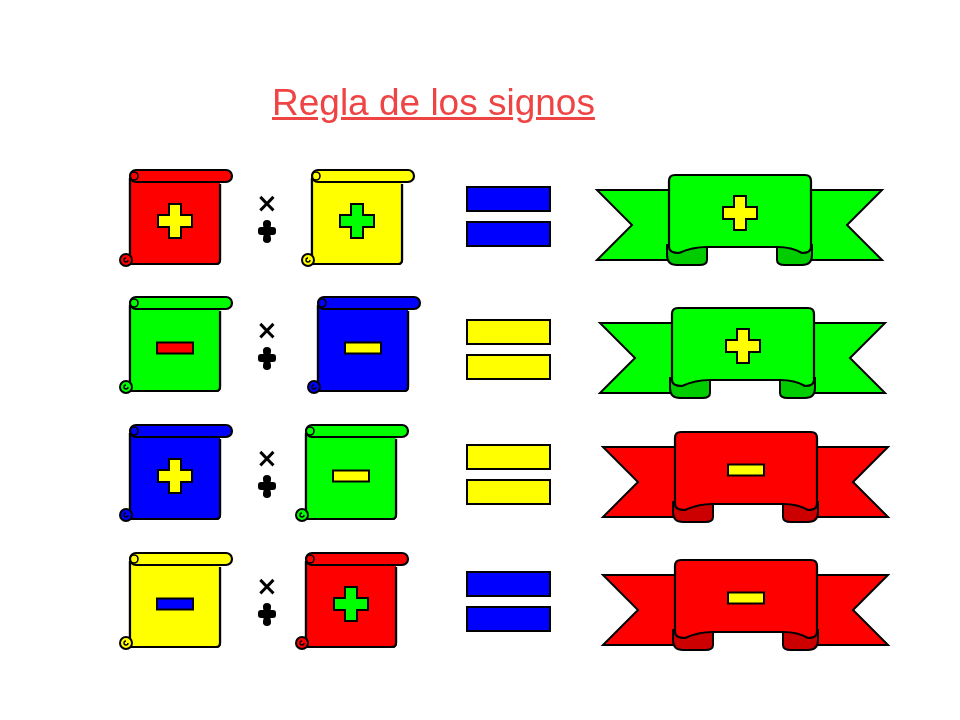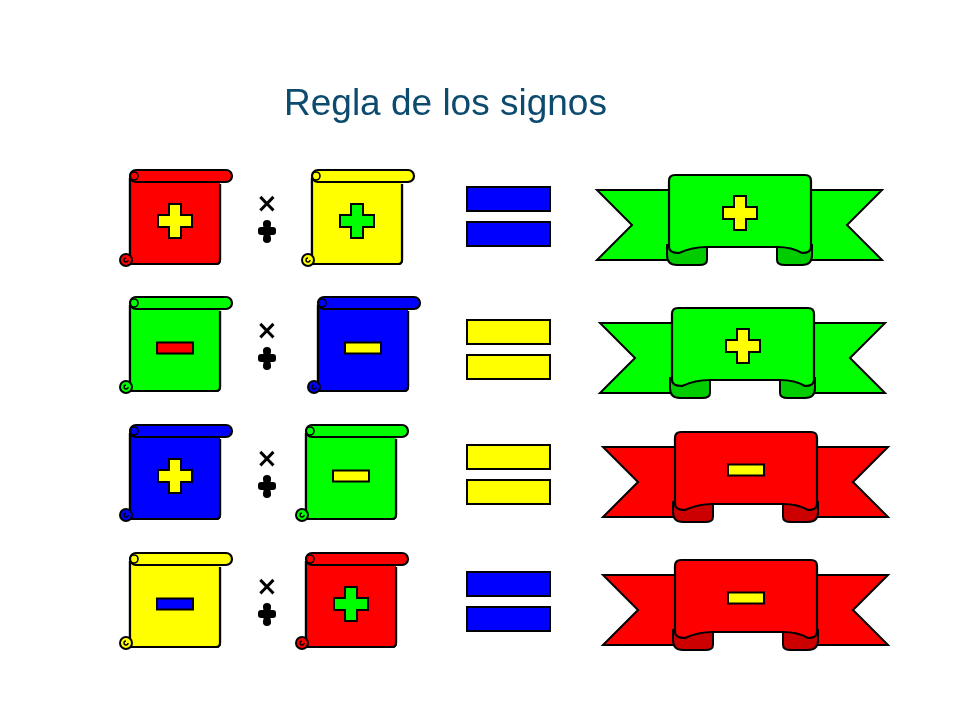--- a/index.html
+++ b/index.html
@@ -1,17 +1,17 @@
 <!DOCTYPE html>
 <html><head>
 <meta charset="utf-8">
 <style>
   html,body{margin:0;padding:0;background:#ffffff;}
   body{width:960px;height:720px;position:relative;overflow:hidden;font-family:"Liberation Sans",sans-serif;}
-  .title{position:absolute;left:284px;top:82px;font-size:37px;color:#0c4a6e;letter-spacing:0px;}
+  .title{position:absolute;left:272px;top:82px;font-size:37px;color:#ef4444;letter-spacing:0px;text-decoration:underline;}
   svg.canvas{position:absolute;left:0;top:0;}
 </style>
 </head>
 <body>
 
 <div class="title">Regla de los signos</div>
 <svg class="canvas" id="canvas" width="960" height="720" viewBox="0 0 960 720">
     <g>
       <path d="M130 178 L130 260 Q130 264 124 264 L216 264 Q220 264 220 260 L220 184" fill="#ff0000" stroke="#000" stroke-width="2.2"></path>
       <rect x="130" y="178" width="90" height="86" fill="#ff0000" stroke="none"></rect>

